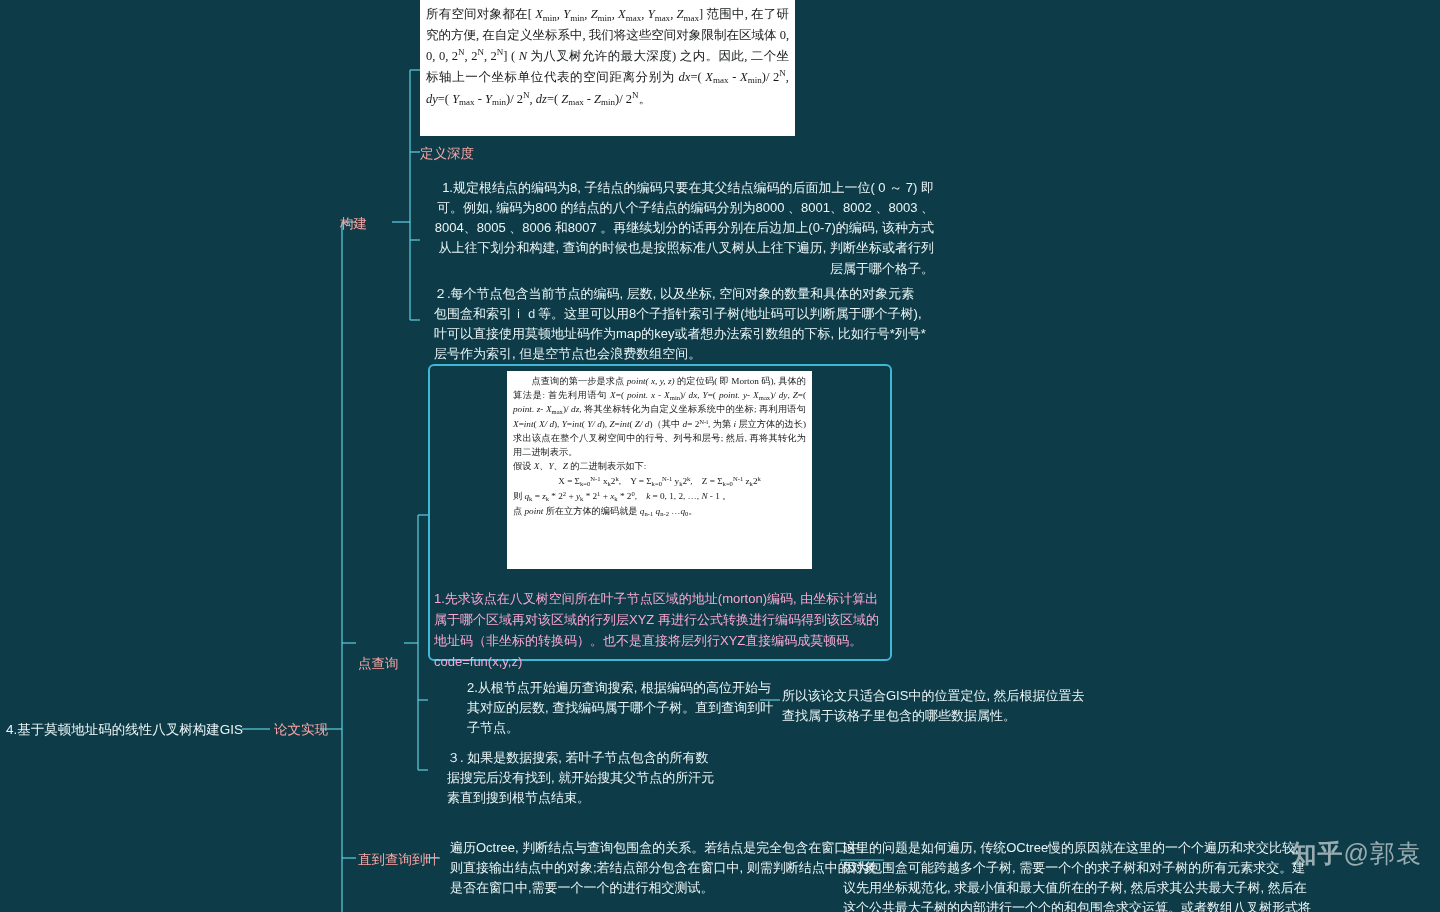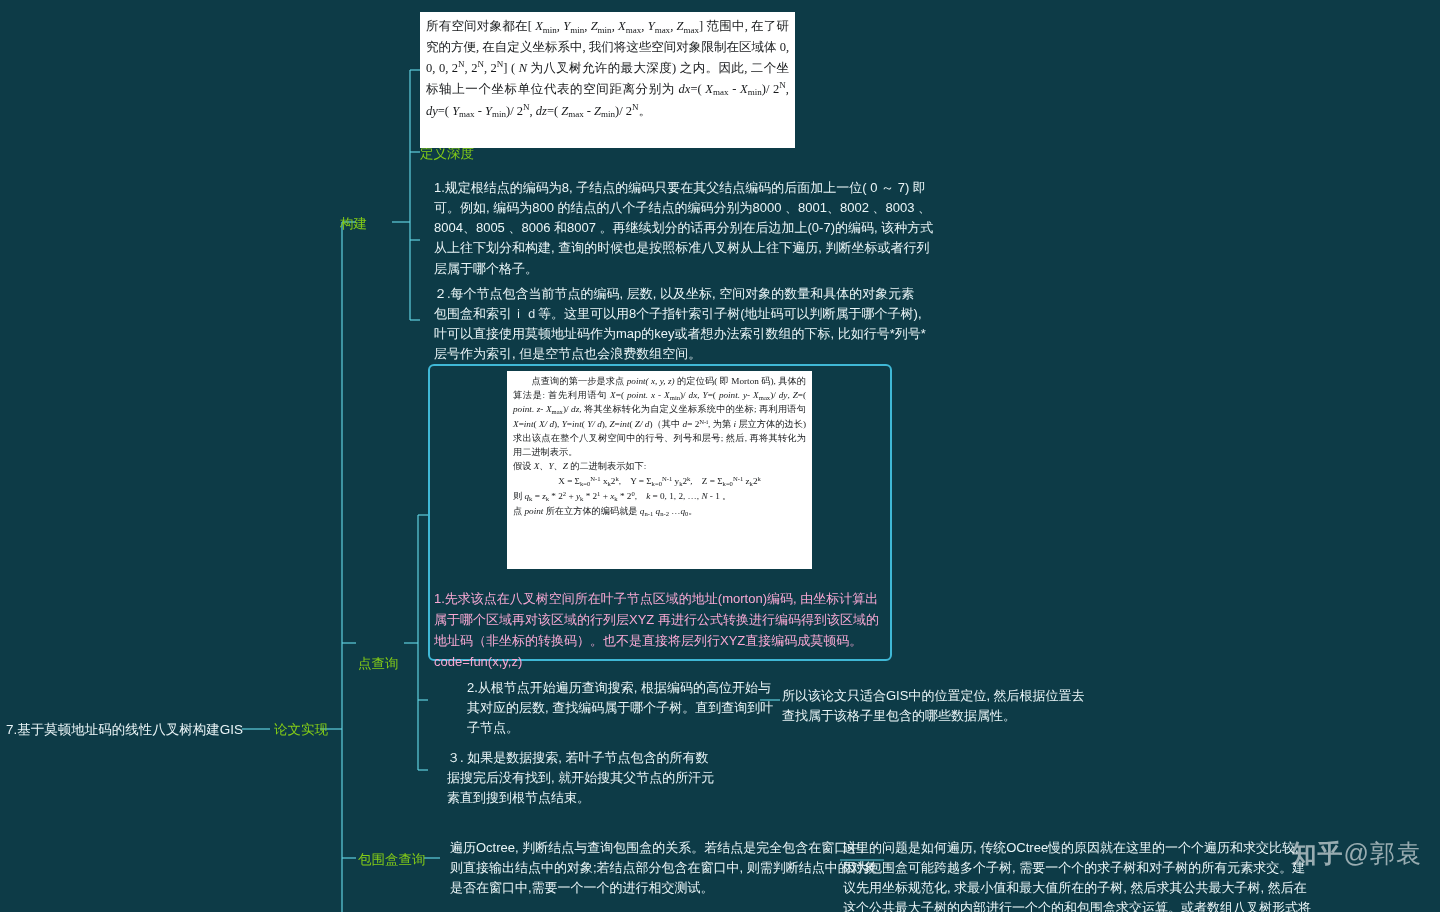--- a/index.html
+++ b/index.html
@@ -31,21 +31,21 @@
   .node {
     position: absolute;
     font-size: 13px;
     line-height: 1.55;
     color: #eaf5f7;
     white-space: pre-wrap;
   }
   .label {
     position: absolute;
     font-size: 13.5px;
-    color: #84cc16;
+    color: #fca5a5;
     white-space: nowrap;
   }
   .root-label {
     position: absolute;
     font-size: 13.5px;
     color: #eaf5f7;
     white-space: nowrap;
   }
   
   .scan {
@@ -56,21 +56,21 @@
     box-sizing: border-box;
     overflow: hidden;
   }
   .scan .txt {
     font-size: 12.5px;
     line-height: 1.62;
     text-align: justify;
     color: #16181a;
   }
   .scan1 {
-    left: 420px; top: 12px; width: 375px; height: 136px;
+    left: 420px; top: 0px; width: 375px; height: 136px;
     padding: 4px 6px 0 6px;
   }
   .scan2-frame {
     position: absolute;
     left: 428px; top: 364px; width: 464px; height: 297px;
     border: 2px solid #3fb8d6;
     border-radius: 6px;
     box-sizing: border-box;
     background: transparent;
   }
@@ -97,21 +97,21 @@
     font-size: 25px;
     color: rgba(255,255,255,0.58);
     letter-spacing: 1px;
     white-space: nowrap;
     font-family: "Liberation Sans", sans-serif;
   }
   .wm-logo {
     display: inline-block;
     font-weight: bold;
   }
-  .n-build      { left: 434px; top: 178px;  width: 500px; }
+  .n-build      { left: 434px; top: 178px;  width: 500px; text-align: right; }
   .n-build2     { left: 434px; top: 284px;  width: 492px; }
   .n-point2     { left: 467px; top: 678px;  width: 310px; }
   .n-point3     { left: 447px; top: 748px;  width: 300px; }
   .n-point-side { left: 782px; top: 686px;  width: 340px; }
   .n-bbox       { left: 450px; top: 838px;  width: 430px; }
   .n-bbox-side  { left: 843px; top: 838px;  width: 470px; }
   .lbl-build    { left: 340px; top: 215px; text-align: center; }
   .lbl-point    { left: 358px; top: 655px; }
   .lbl-bbox     { left: 358px; top: 851px; }
   .lbl-impl     { left: 274px; top: 721px; }
@@ -151,26 +151,26 @@
       <path d="M418,700 L428,700"></path>
       <path d="M418,770 L428,770"></path>
 
       <path d="M760,700 L780,700"></path>
 
       <path d="M424,858 L440,858"></path>
       <path d="M884,860 L840,860"></path>
     </g>
   </svg>
 
-  <div class="root-label lbl-root">7.基于莫顿地址码的线性八叉树构建GIS</div>
+  <div class="root-label lbl-root">4.基于莫顿地址码的线性八叉树构建GIS</div>
   <div class="label lbl-impl">论文实现</div>
 
   <div class="label lbl-build">构建</div>
   <div class="label lbl-point">点查询</div>
-  <div class="label lbl-bbox">包围盒查询</div>
+  <div class="label lbl-bbox">直到查询到叶</div>
   <div class="label lbl-depth">定义深度</div>
 
   <div class="scan scan1">
     <div class="txt">所有空间对象都在[ <span class="italic">X</span><span class="sub">min</span>, <span class="italic">Y</span><span class="sub">min</span>, <span class="italic">Z</span><span class="sub">min</span>, <span class="italic">X</span><span class="sub">max</span>, <span class="italic">Y</span><span class="sub">max</span>, <span class="italic">Z</span><span class="sub">max</span>] 范围中, 在了研究的方便, 在自定义坐标系中, 我们将这些空间对象限制在区域体 0, 0, 0, 2<span class="sup">N</span>, 2<span class="sup">N</span>, 2<span class="sup">N</span>] ( <span class="italic">N</span> 为八叉树允许的最大深度) 之内。因此, 二个坐标轴上一个坐标单位代表的空间距离分别为 <span class="italic">dx</span>=( <span class="italic">X</span><span class="sub">max</span> - <span class="italic">X</span><span class="sub">min</span>)/ 2<span class="sup">N</span>, <span class="italic">dy</span>=( <span class="italic">Y</span><span class="sub">max</span> - <span class="italic">Y</span><span class="sub">min</span>)/ 2<span class="sup">N</span>, <span class="italic">dz</span>=( <span class="italic">Z</span><span class="sub">max</span> - <span class="italic">Z</span><span class="sub">min</span>)/ 2<span class="sup">N</span>。</div>
   </div>
 
   <div class="node n-build">1.规定根结点的编码为8, 子结点的编码只要在其父结点编码的后面加上一位( 0 ～ 7) 即可。例如, 编码为800 的结点的八个子结点的编码分别为8000 、8001、8002 、8003 、8004、8005 、8006 和8007 。再继续划分的话再分别在后边加上(0-7)的编码, 该种方式从上往下划分和构建, 查询的时候也是按照标准八叉树从上往下遍历, 判断坐标或者行列层属于哪个格子。</div>
   <div class="node n-build2">２.每个节点包含当前节点的编码, 层数, 以及坐标, 空间对象的数量和具体的对象元素包围盒和索引ｉｄ等。这里可以用8个子指针索引子树(地址码可以判断属于哪个子树), 叶可以直接使用莫顿地址码作为map的key或者想办法索引数组的下标, 比如行号*列号*层号作为索引, 但是空节点也会浪费数组空间。</div>
 
   <div class="scan2-frame"></div>

